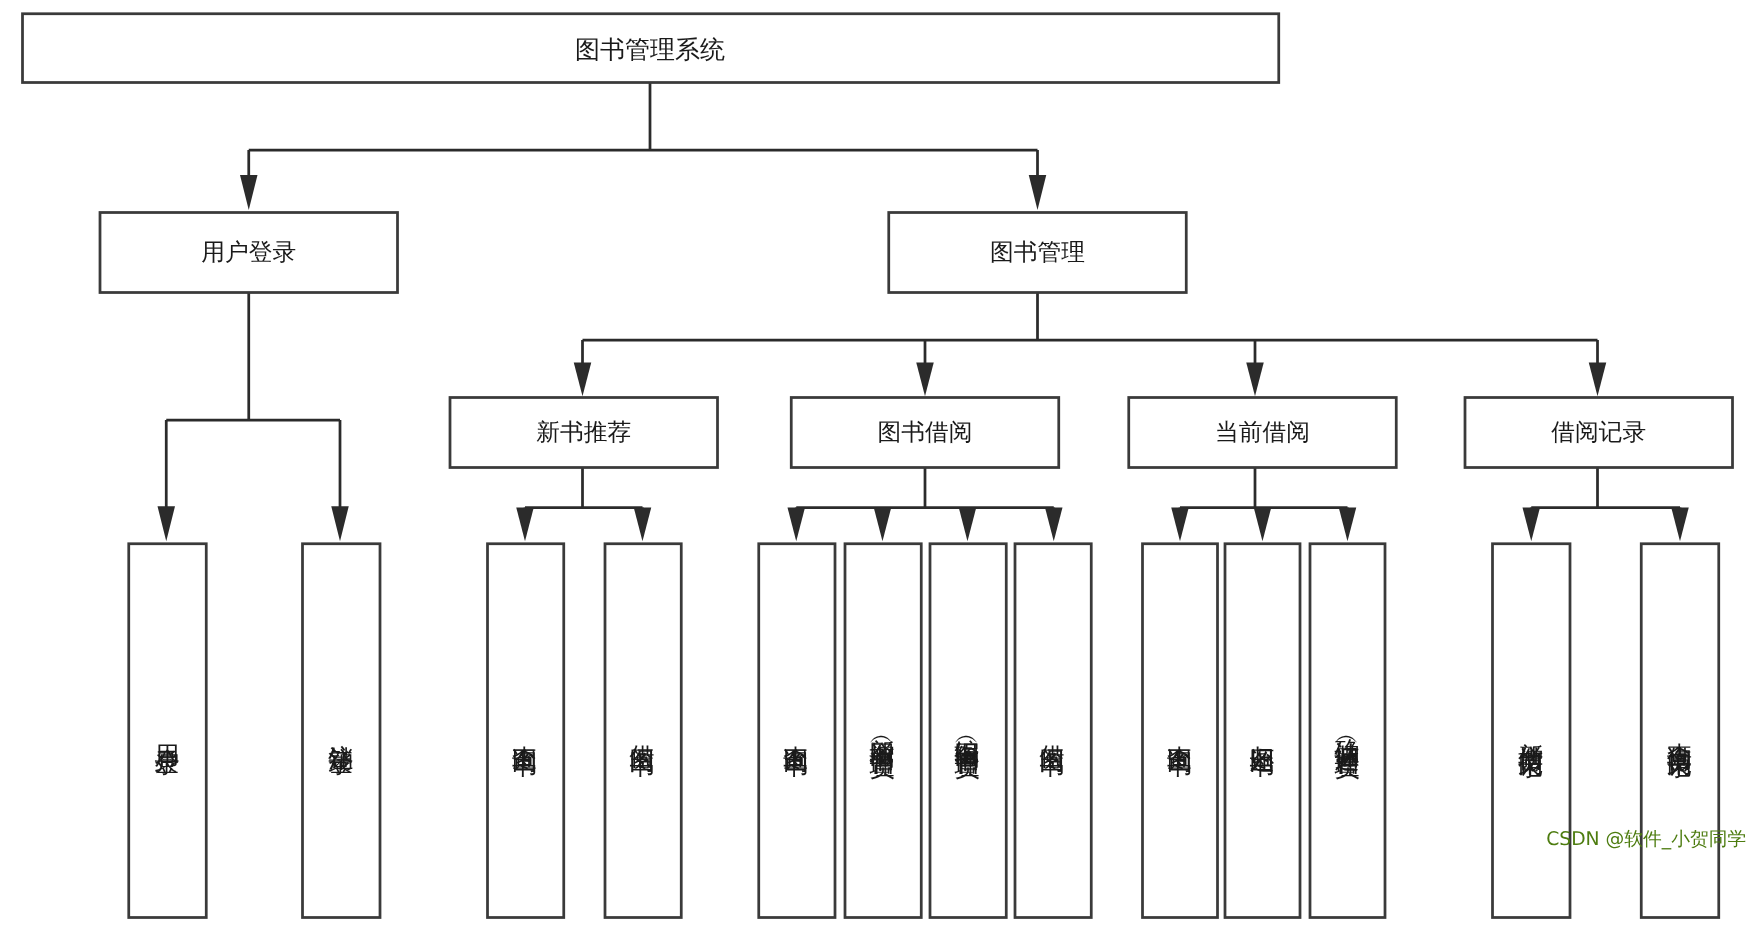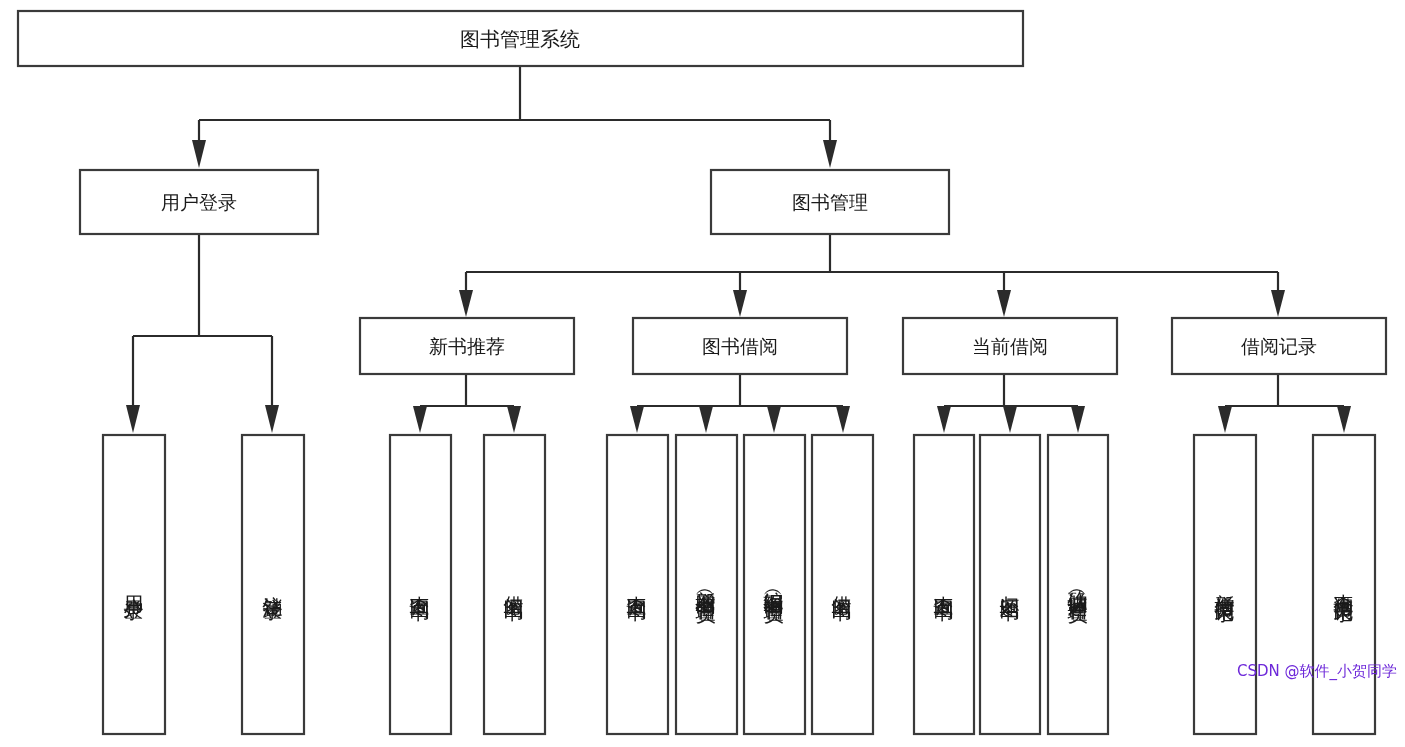--- a/index.html
+++ b/index.html
@@ -59,21 +59,21 @@
   .arrow-head {
     fill: #2b2b2b;
     stroke: none;
   }
   .watermark {
     position: absolute;
     right: 8px;
     bottom: 4px;
     font-family: "DejaVu Sans", "Liberation Sans", sans-serif;
     font-size: 15px;
-    color: #6d28d9;
+    color: #4d7c0f;
     white-space: nowrap;
     user-select: none;
   }
 </style>
 </head>
 <body>
 
 <div id="diagram-root">
 
   <svg class="diagram-canvas" viewBox="0 0 1405 747">

